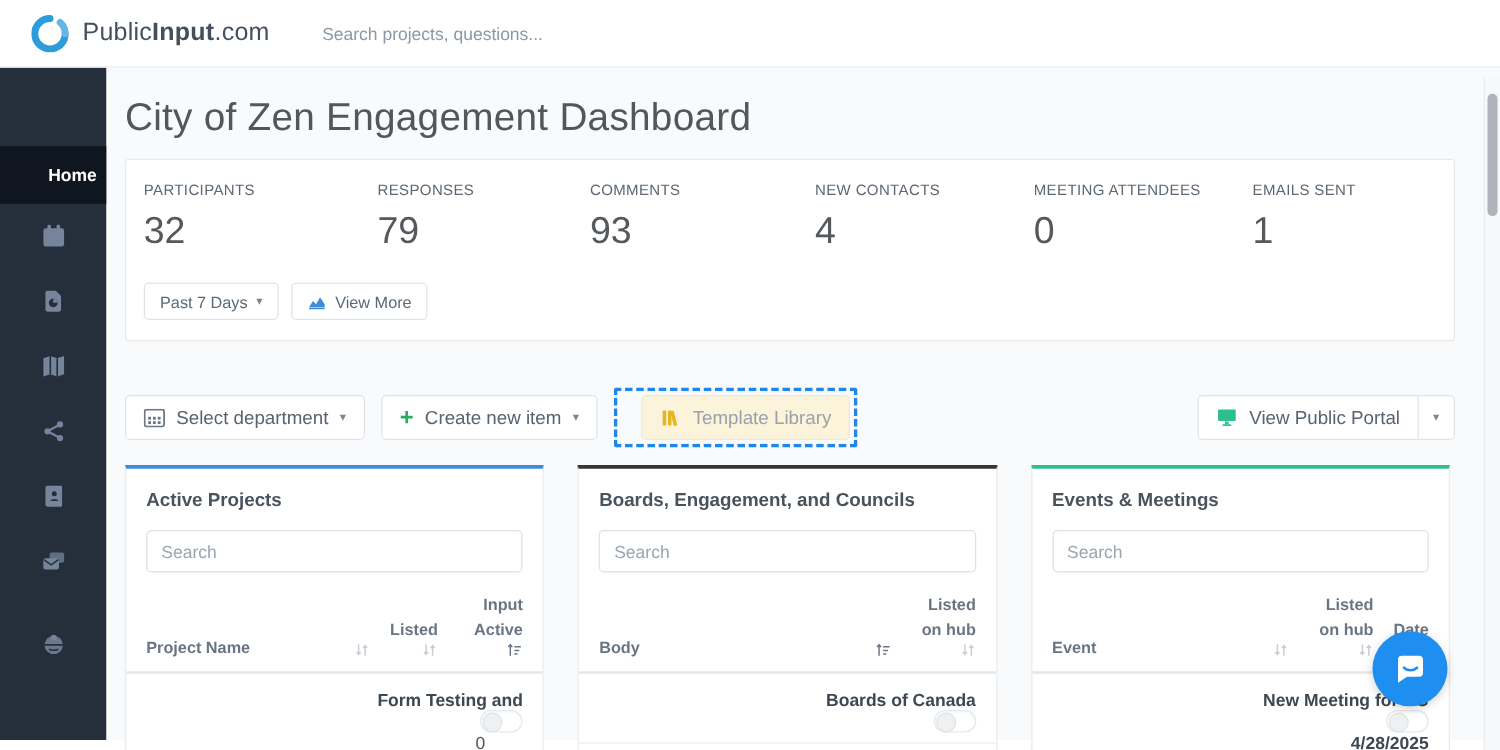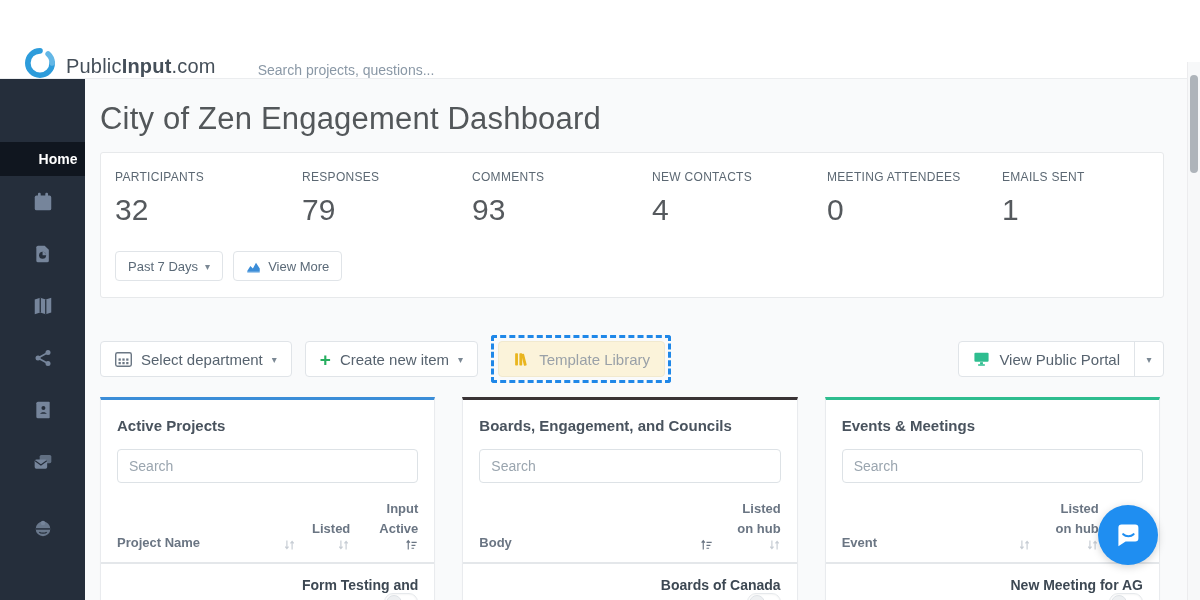--- a/index.html
+++ b/index.html
@@ -1,35 +1,35 @@
 <!DOCTYPE html>
 <html><head>
 <meta charset="utf-8">
 <style>
   * { margin:0; padding:0; box-sizing:border-box; }
   html,body { width:1200px; height:600px; overflow:hidden; background:#fff;
     font-family:"Liberation Sans", sans-serif; }
 
   
-  .navbar { height:79px; display:flex; align-items:flex-end; background:#fff;
+  .navbar { height:54px; display:flex; align-items:center; background:#fff;
     border-bottom:1px solid #ebedef; position:relative; z-index:5; }
   .logo { margin-left:25px; display:flex; align-items:center; }
   .brand { margin-left:11px; font-size:20px; color:#454f59; letter-spacing:.2px; }
   .brand b { font-weight:700; }
   .nav-search { margin-left:42px; border:none; outline:none; font-size:14px;
     width:420px; color:#4a5560; background:transparent; }
   .nav-search::placeholder { color:#8a98a6; }
 
   
   .app { display:flex; height:538px; background:#f9fafb; position:relative; }
 
   
   .sidebar { width:85px; background:#252e3b; flex-shrink:0; display:flex;
     flex-direction:column; }
-  .side-home { margin-top:63px; height:34px; background:#10161f; color:#fff;
+  .side-home { margin-top:63px; height:46px; background:#10161f; color:#fff;
     font-weight:700; font-size:14px; display:flex; align-items:center;
     justify-content:center; cursor:pointer;padding-left:31px; }
   .side-icon { height:52px; display:flex; align-items:center; justify-content:center;
     color:#76859b; cursor:pointer; }
   .side-icon:first-of-type { margin-top:8px; }
   .side-icon.last { margin-top:14px; }
 
   
   .main { flex:1; padding-left:15px; padding-top:22px; }
   .page-title { font-size:31px; font-weight:400; color:#53575a; letter-spacing:.2px; }
@@ -238,21 +238,21 @@
         </svg>
         <span>Select department</span>
         <span class="caret">▾</span>
       </button>
       <button class="btn">
         <span class="plus">+</span>
         <span>Create new item</span>
         <span class="caret">▾</span>
       </button>
       <span class="tl-wrap">
-        <button class="btn btn-template" style="margin-left:1px">
+        <button class="btn btn-template" style="margin-left:16px">
           <svg width="17" height="16" viewBox="0 0 24 22">
             <rect x="3" y="3" width="4" height="17" rx="1" fill="#e9b51f"></rect>
             <rect x="9" y="3" width="4" height="17" rx="1" fill="#e9b51f"></rect>
             <rect x="13.5" y="3.5" width="4" height="17" rx="1" fill="#e9b51f" transform="rotate(-14 15.5 12)"></rect>
           </svg>
           <span>Template Library</span>
         </button>
       </span>
       <span class="toolbar-spacer"></span>
       <span class="split-btn">

